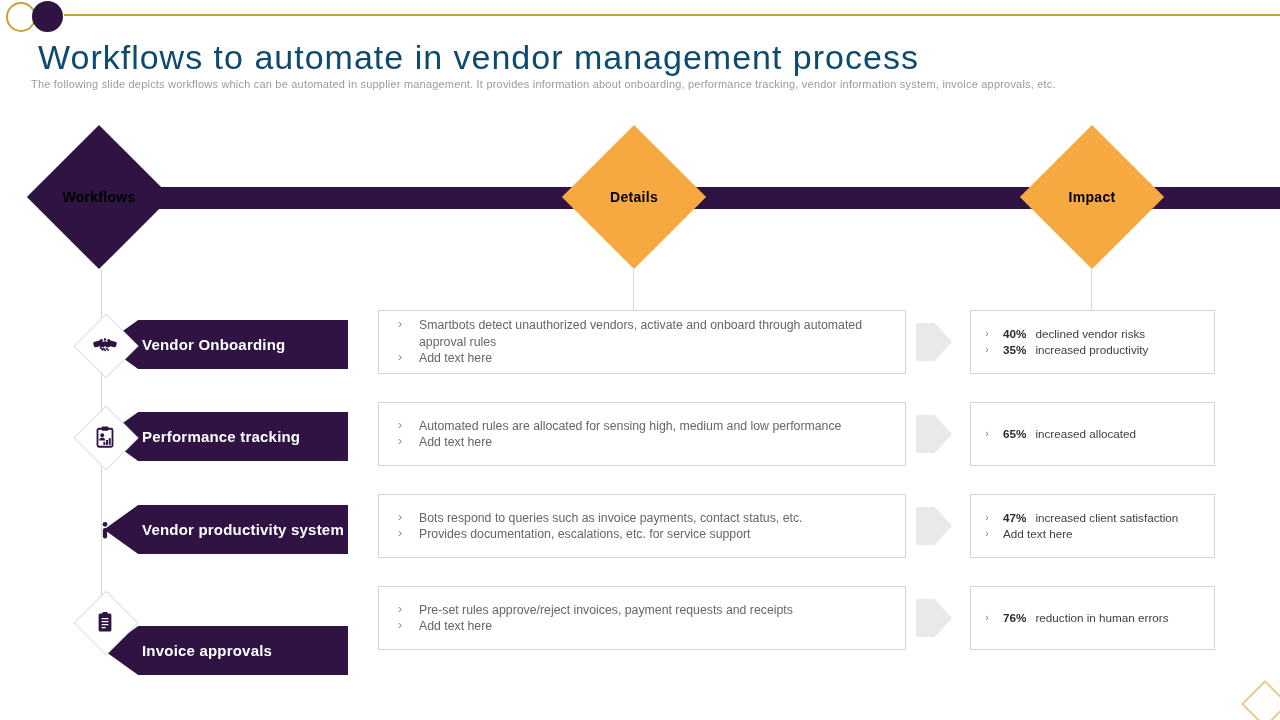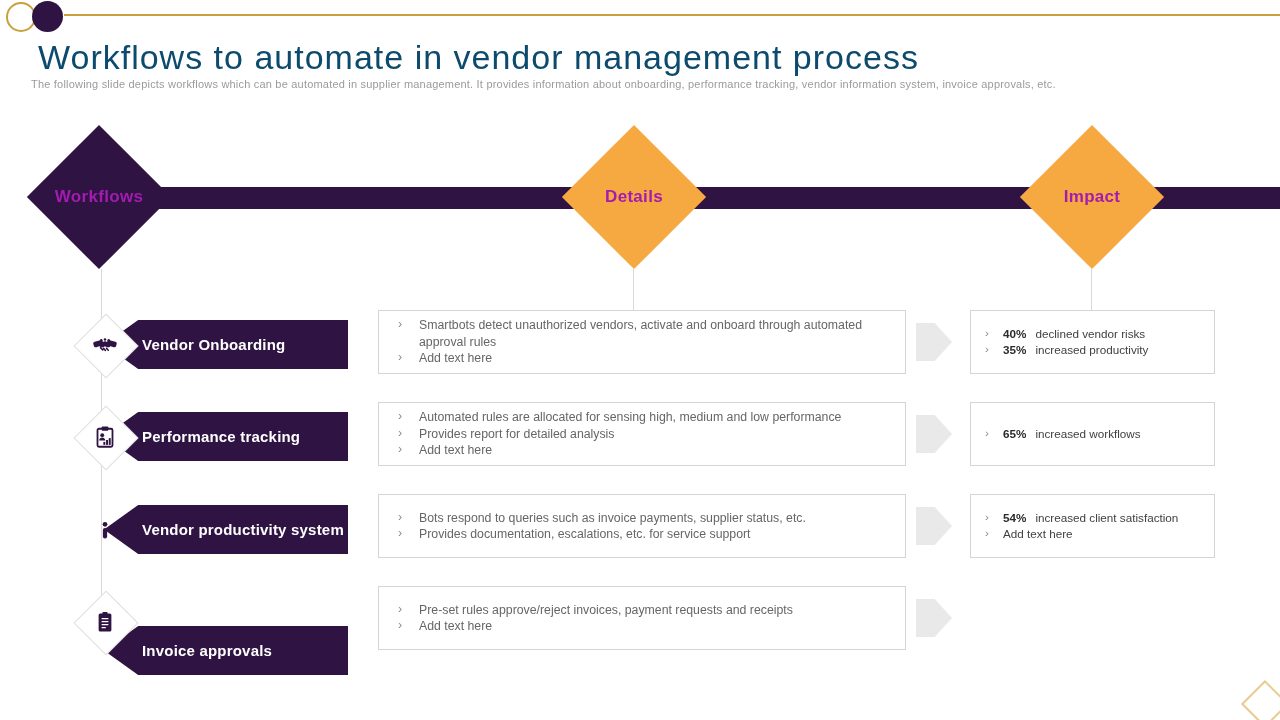--- a/index.html
+++ b/index.html
@@ -21,21 +21,21 @@
   .connector{position:absolute;width:1px;background:#D8D8D8;}
   .conn-workflows{left:101px;top:269px;height:380px;}
   .conn-details{left:633px;top:269px;height:42px;}
   .conn-impact{left:1091px;top:269px;height:42px;}
 
   .big-diamond{position:absolute;top:125px;width:144px;height:144px;display:flex;align-items:center;justify-content:center;}
   .big-diamond .shape{position:absolute;left:21px;top:21px;width:102px;height:102px;transform:rotate(45deg);}
   .bd-workflows{left:27px;} .bd-workflows .shape{background:#2E1343;}
   .bd-details{left:562px;}  .bd-details .shape{background:#F7A941;}
   .bd-impact{left:1020px;}  .bd-impact .shape{background:#F7A941;}
-  .big-diamond .lbl{position:relative;color:#a21caf;font-weight:bold;font-size:17px;letter-spacing:.3px;}
+  .big-diamond .lbl{position:relative;color:#000000;font-weight:bold;font-size:14px;letter-spacing:.3px;}
 
   
   .label-bar{position:absolute;left:104px;width:244px;height:49px;background:#2E1343;
              clip-path:polygon(0 50%,14% 0,100% 0,100% 100%,14% 100%);
              display:flex;align-items:center;box-sizing:border-box;padding-left:38px;
              color:#fff;font-weight:bold;font-size:15px;letter-spacing:.2px;}
   .lb0{top:320px;} .lb1{top:412px;} .lb2{top:505px;} .lb3{top:598px;margin-top:28px;}
 
   
   .icon-diamond{position:absolute;left:74px;width:62px;height:62px;display:flex;align-items:center;justify-content:center;}
@@ -142,50 +142,49 @@
       <circle cx="12.3" cy="13.5" r="2.6" fill="#2E1343"></circle>
       <path d="M8.2 20.6c0-2.3 1.9-4.1 4.1-4.1s4.1 1.8 4.1 4.1z" fill="#2E1343"></path>
       <rect x="13.8" y="22.5" width="2.6" height="4" fill="#2E1343"></rect>
       <rect x="17.4" y="20" width="2.6" height="6.5" fill="#2E1343"></rect>
       <rect x="21" y="17.5" width="2.6" height="9" fill="#2E1343"></rect>
     </svg>
   </div>
   <div class="details-box db1">
     <ul class="bullets">
       <li>Automated rules are allocated for sensing high, medium and low performance</li>
-      <li>Provides report for detailed analysis</li>
       <li>Add text here</li>
     </ul>
   </div>
   <div class="arrow ar1"></div>
   <div class="impact-box ib1">
     <ul class="bullets">
-      <li><span class="stat">65%</span><span>increased workflows</span></li>
+      <li><span class="stat">65%</span><span>increased allocated</span></li>
     </ul>
   </div>
 
   <div class="label-bar lb2">
     <span>Vendor productivity system</span>
   </div>
   <div class="icon-diamond id2">
     <svg viewBox="0 0 32 32" fill="#2E1343" style="width:20px;height:26px">
       <circle cx="16" cy="6.8" r="3.8"></circle>
       <rect x="12.6" y="12.6" width="6.8" height="17" rx="3.4"></rect>
     </svg>
   </div>
   <div class="details-box db2">
     <ul class="bullets">
-      <li>Bots respond to queries such as invoice payments, supplier status, etc.</li>
+      <li>Bots respond to queries such as invoice payments, contact status, etc.</li>
       <li>Provides documentation, escalations, etc. for service support</li>
     </ul>
   </div>
   <div class="arrow ar2"></div>
   <div class="impact-box ib2">
     <ul class="bullets">
-      <li><span class="stat">54%</span><span>increased client satisfaction</span></li>
+      <li><span class="stat">47%</span><span>increased client satisfaction</span></li>
       <li><span class="stat"></span><span>Add text here</span></li>
     </ul>
   </div>
 
   <div class="label-bar lb3">
     <span>Invoice approvals</span>
   </div>
   <div class="icon-diamond id3">
     <div class="shape"></div>
     <svg viewBox="0 0 32 32">
@@ -194,20 +193,25 @@
       <path d="M11.5 11.5h9M11.5 15.5h9M11.5 19.5h9M11.5 23.5h5.5" stroke="#fff" stroke-width="1.7" fill="none"></path>
     </svg>
   </div>
   <div class="details-box db3">
     <ul class="bullets">
       <li>Pre-set rules approve/reject invoices, payment requests and receipts</li>
       <li>Add text here</li>
     </ul>
   </div>
   <div class="arrow ar3"></div>
+  <div class="impact-box ib3">
+    <ul class="bullets">
+      <li><span class="stat">76%</span><span>reduction in human errors</span></li>
+    </ul>
+  </div>
 
   <div class="corner-diamond"></div>
 
 </div>
 
 <style>
   
   .ib0{top:310px;} .ib1{top:402px;} .ib2{top:494px;} .ib3{top:586px;}
 </style>
 

